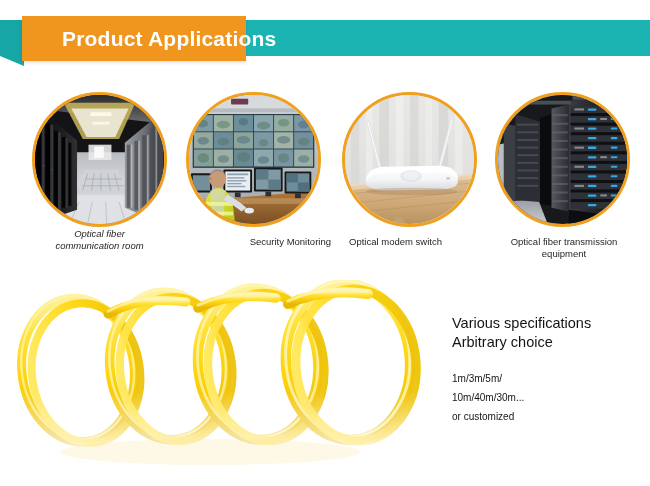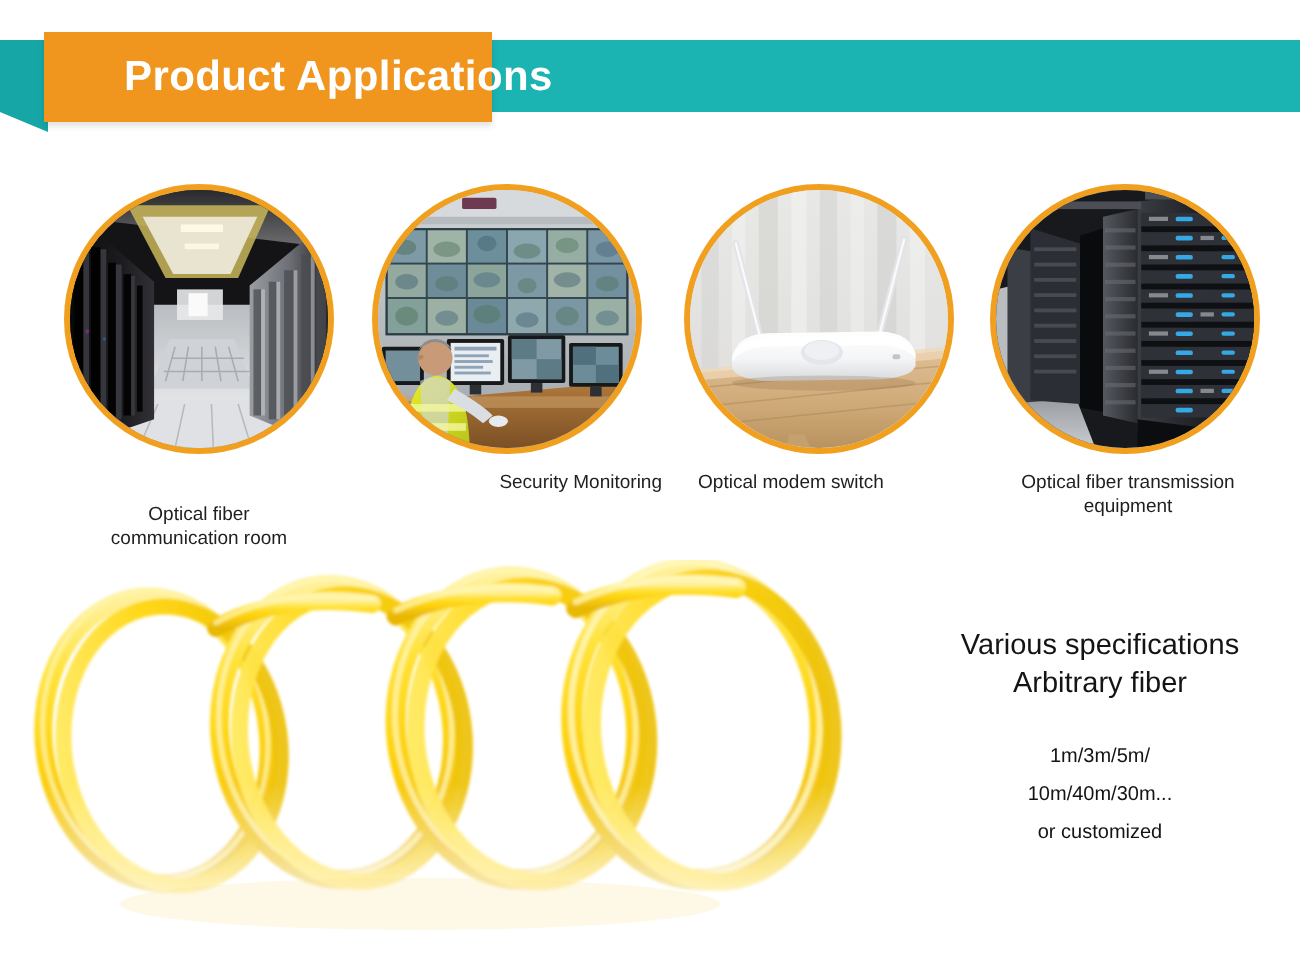--- a/index.html
+++ b/index.html
@@ -88,39 +88,38 @@
   }
 
   .caption {
     position: absolute;
     text-align: center;
     font-size: 9.5px;
     line-height: 12px;
     color: #1f1f1f;
     font-family: "Liberation Sans", sans-serif;
   }
-  .cap1 { left: 22px;  top: 252px; width: 155px; }
+  .cap1 { left: 22px;  top: 228px; width: 155px; font-style: italic; }
   .cap2 { left: 176px; top: 236px; width: 155px; text-align: right; }
   .cap3 { left: 318px; top: 236px; width: 155px; }
   .cap4 { left: 485px; top: 236px; width: 158px; }
 
   
   .coil-wrap {
     position: absolute;
     left: 0; top: 280px;
     width: 440px;
     height: 190px;
   }
 
   
   .spec-block {
     position: absolute;
     left: 452px; top: 314px;
     width: 196px;
-    text-align: center;
   }
   .spec-head-line {
     font-size: 14.5px;
     line-height: 19px;
     color: #141414;
   }
   .spec-gap { height: 17px; }
   .spec-line {
     font-size: 10px;
     line-height: 19px;
@@ -609,20 +608,20 @@
       </g>
 
       <rect x="0" y="112" width="440" height="78" fill="url(#fadeW)"></rect>
 
       <ellipse cx="210" cy="172" rx="150" ry="13" fill="#fbe089" opacity="0.20"></ellipse>
     </svg>
   </div>
 
   <div class="spec-block">
     <div class="spec-head-line">Various specifications</div>
-    <div class="spec-head-line">Arbitrary fiber</div>
+    <div class="spec-head-line">Arbitrary choice</div>
     <div class="spec-gap"></div>
     <div class="spec-line">1m/3m/5m/</div>
     <div class="spec-line">10m/40m/30m...</div>
     <div class="spec-line">or customized</div>
   </div>
 
 </div>
 
 </body></html>

